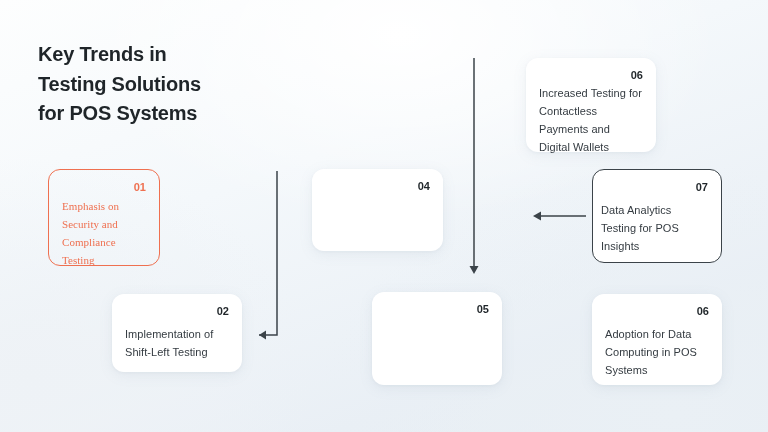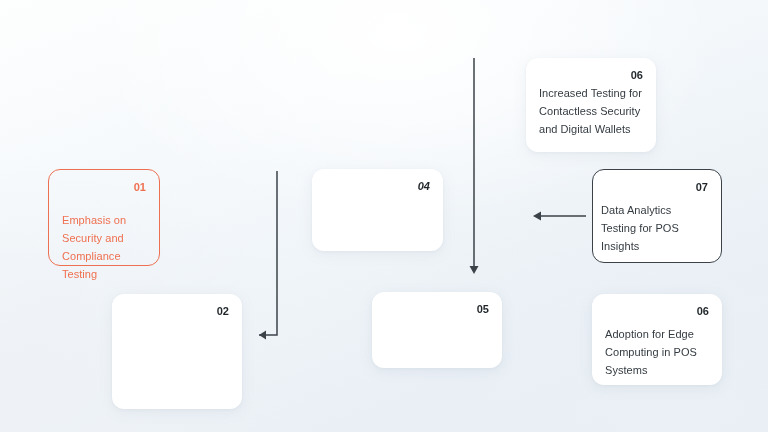--- a/index.html
+++ b/index.html
@@ -40,48 +40,53 @@
     margin-top:9px;
     font-size:11px; line-height:1.62; color:#343b41;
     letter-spacing:.05px;
   }
   .card.accent {
     background:transparent;
     border:1.4px solid #ef7050;
     box-shadow:none;
   }
   .card.accent .num { color:#ef7050; }
-  .card.accent .ctext { color:#ef7050; margin-top:19px; }
+  .card.accent .ctext { color:#ef7050; margin-top:5px;font-family:Liberation Serif, serif; }
   .card.outlined {
     border:1.4px solid #3b4349;
     box-shadow:none;
     background:#ffffff;
   }
 
   
   #card-01 { left:48px;  top:169px; width:112px; height:97px; }
-  #card-02 { left:112px; top:294px; width:130px; height:115px; }
+  #card-02 { left:112px; top:294px; width:130px; height:78px; }
   #card-03 { left:312px; top:58px;  width:131px; height:101px; }
-  #card-04 { left:312px; top:169px; width:131px; height:82px;font-style:italic; }
-  #card-05 { left:372px; top:292px; width:130px; height:76px; }
+  #card-04 { left:312px; top:169px; width:131px; height:82px; }
+  #card-05 { left:372px; top:292px; width:130px; height:93px; }
   #card-06-top { left:526px; top:58px; width:130px; height:94px; }
   #card-07 { left:592px; top:169px; width:130px; height:94px;padding-left:8px; }
   #card-06-bottom { left:592px; top:294px; width:130px; height:91px; }
 
   #card-06-top .ctext { margin-top:4px; }
   #card-05 .ctext { margin-top:4px; }
 
   
   #arrows { position:absolute; left:0; top:0; width:768px; height:432px; pointer-events:none; }
 </style>
 </head>
 <body>
 
 <div id="canvas">
 
+  <div id="title">
+    <span class="tline">Key Trends in</span>
+    <span class="tline">Testing Solutions</span>
+    <span class="tline">for POS Systems</span>
+  </div>
 
   <svg id="arrows" viewBox="0 0 768 432">
 
     <g>
       <path d="M277,171 L277,335 L259,335" fill="none" stroke="#3b4349" stroke-width="1.5"></path>
       <path d="M259,335 L266,330.5 L266,339.5 Z" fill="#3b4349"></path>
     </g>
 
     <g>
       <path d="M474,58 L474,268" fill="none" stroke="#3b4349" stroke-width="1.5"></path>
@@ -94,39 +99,40 @@
     </g>
   </svg>
 
   <div class="card accent" id="card-01">
     <span class="num">01</span>
     <div class="ctext">Emphasis on Security and Compliance Testing</div>
   </div>
 
   <div class="card" id="card-02">
     <span class="num">02</span>
+    <div class="ctext">Implementation of Shift-Left Testing</div>
   </div>
 
 
   <div class="card" id="card-04">
     <span class="num">04</span>
   </div>
 
   <div class="card" id="card-05">
     <span class="num">05</span>
   </div>
 
   <div class="card" id="card-06-top">
     <span class="num">06</span>
-    <div class="ctext">Increased Testing for Contactless Security and Digital Wallets</div>
+    <div class="ctext">Increased Testing for Contactless Payments and Digital Wallets</div>
   </div>
 
   <div class="card outlined" id="card-07">
     <span class="num">07</span>
     <div class="ctext">Data Analytics Testing for POS Insights</div>
   </div>
 
   <div class="card" id="card-06-bottom">
     <span class="num">06</span>
-    <div class="ctext">Adoption for Edge Computing in POS Systems</div>
+    <div class="ctext">Adoption for Data Computing in POS Systems</div>
   </div>
 
 </div>
 
 </body></html>

